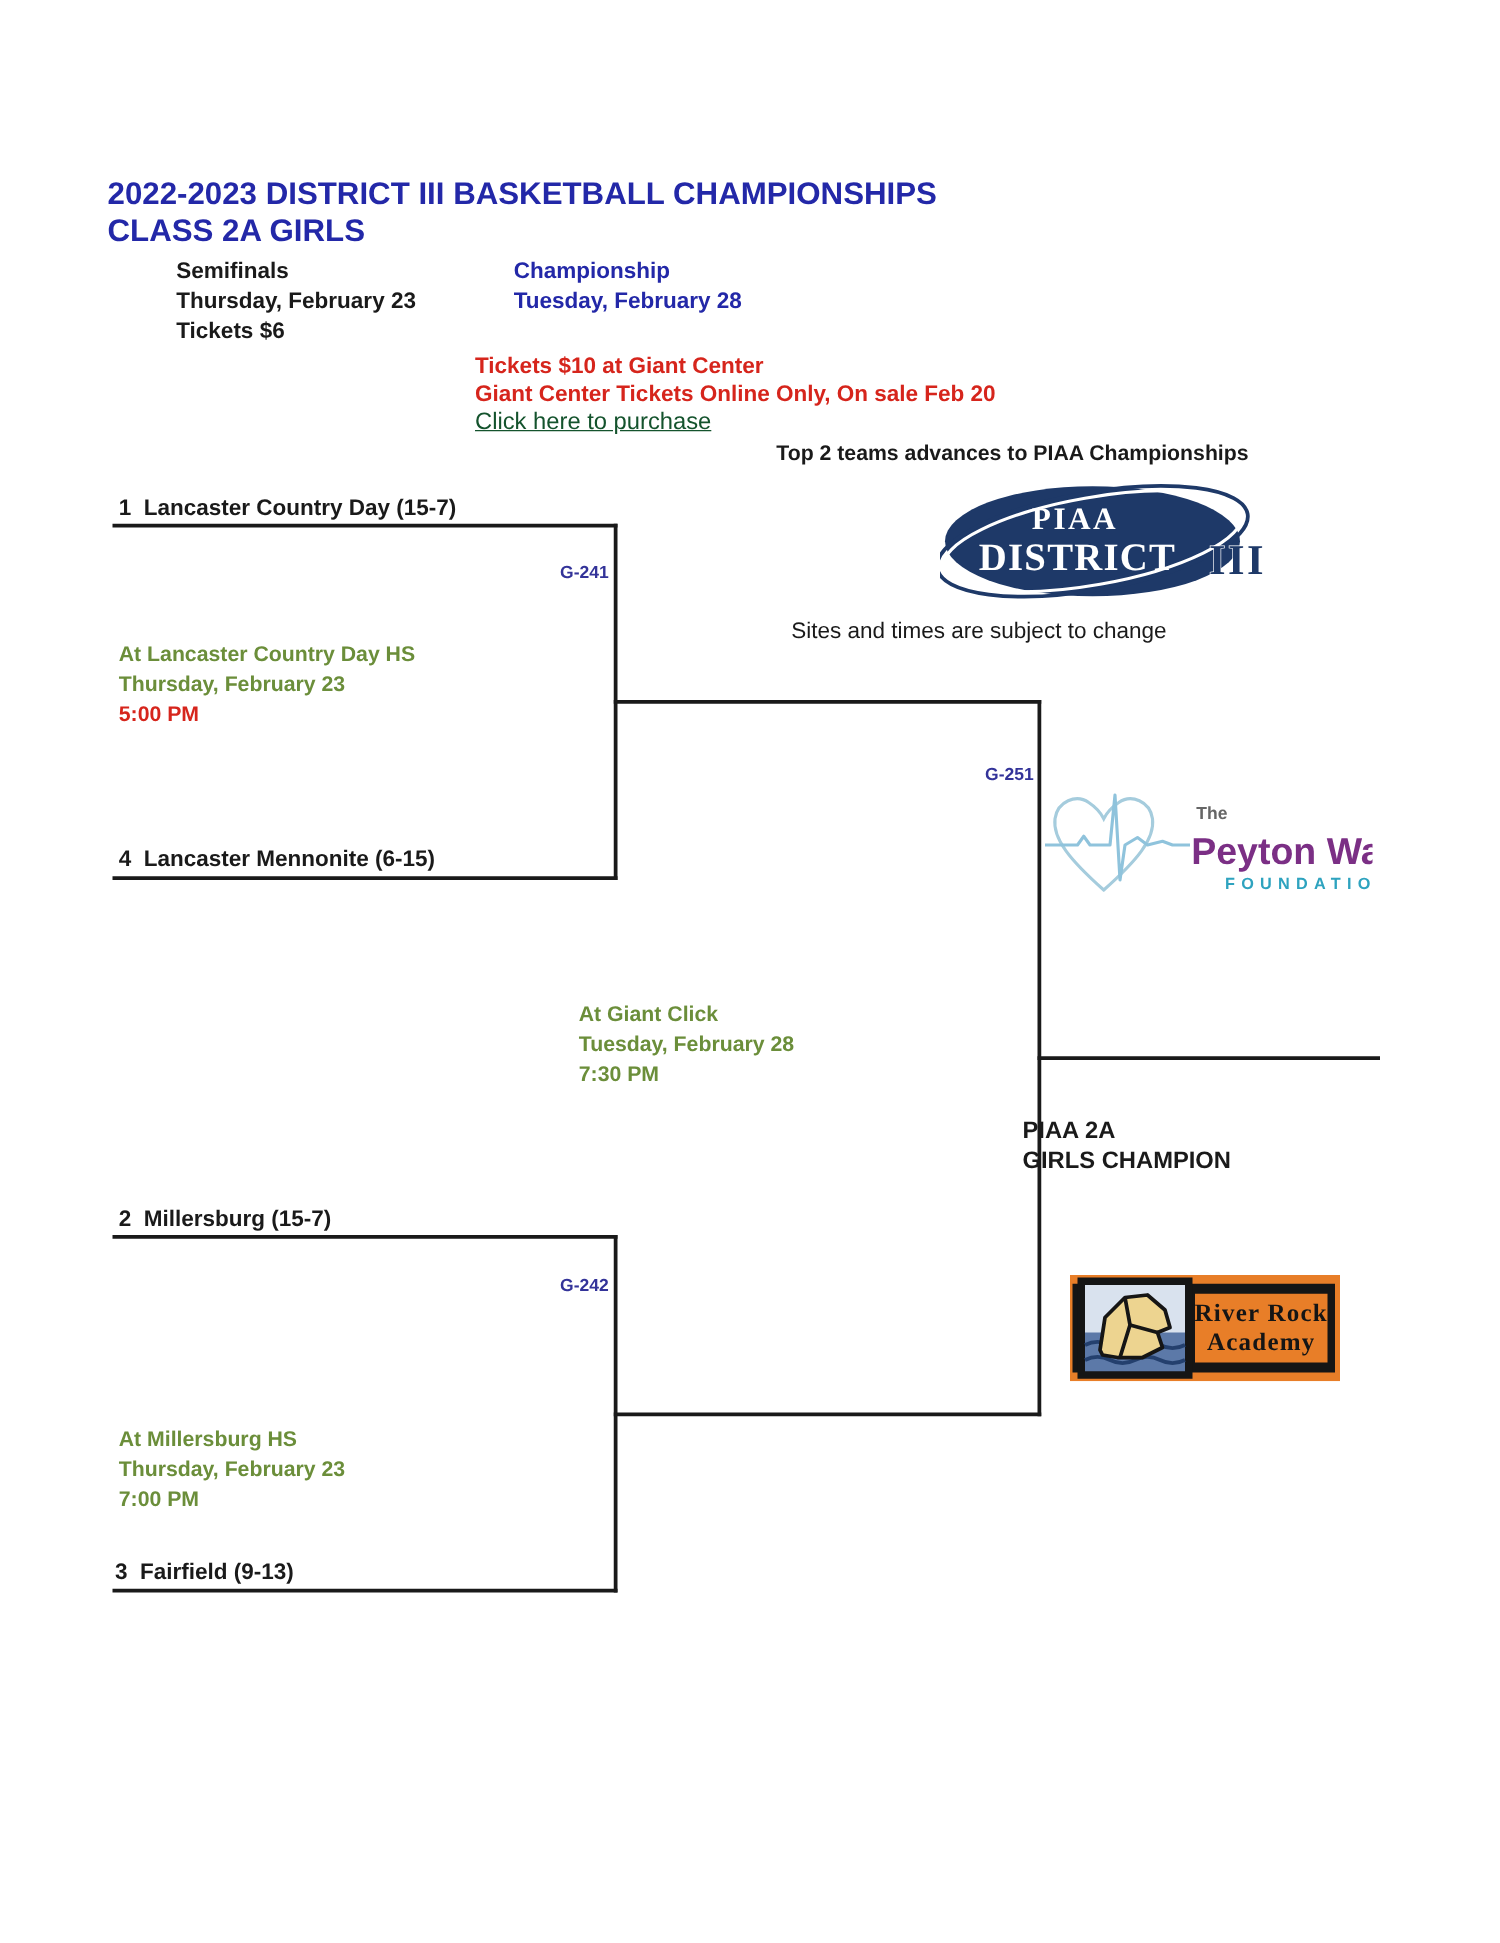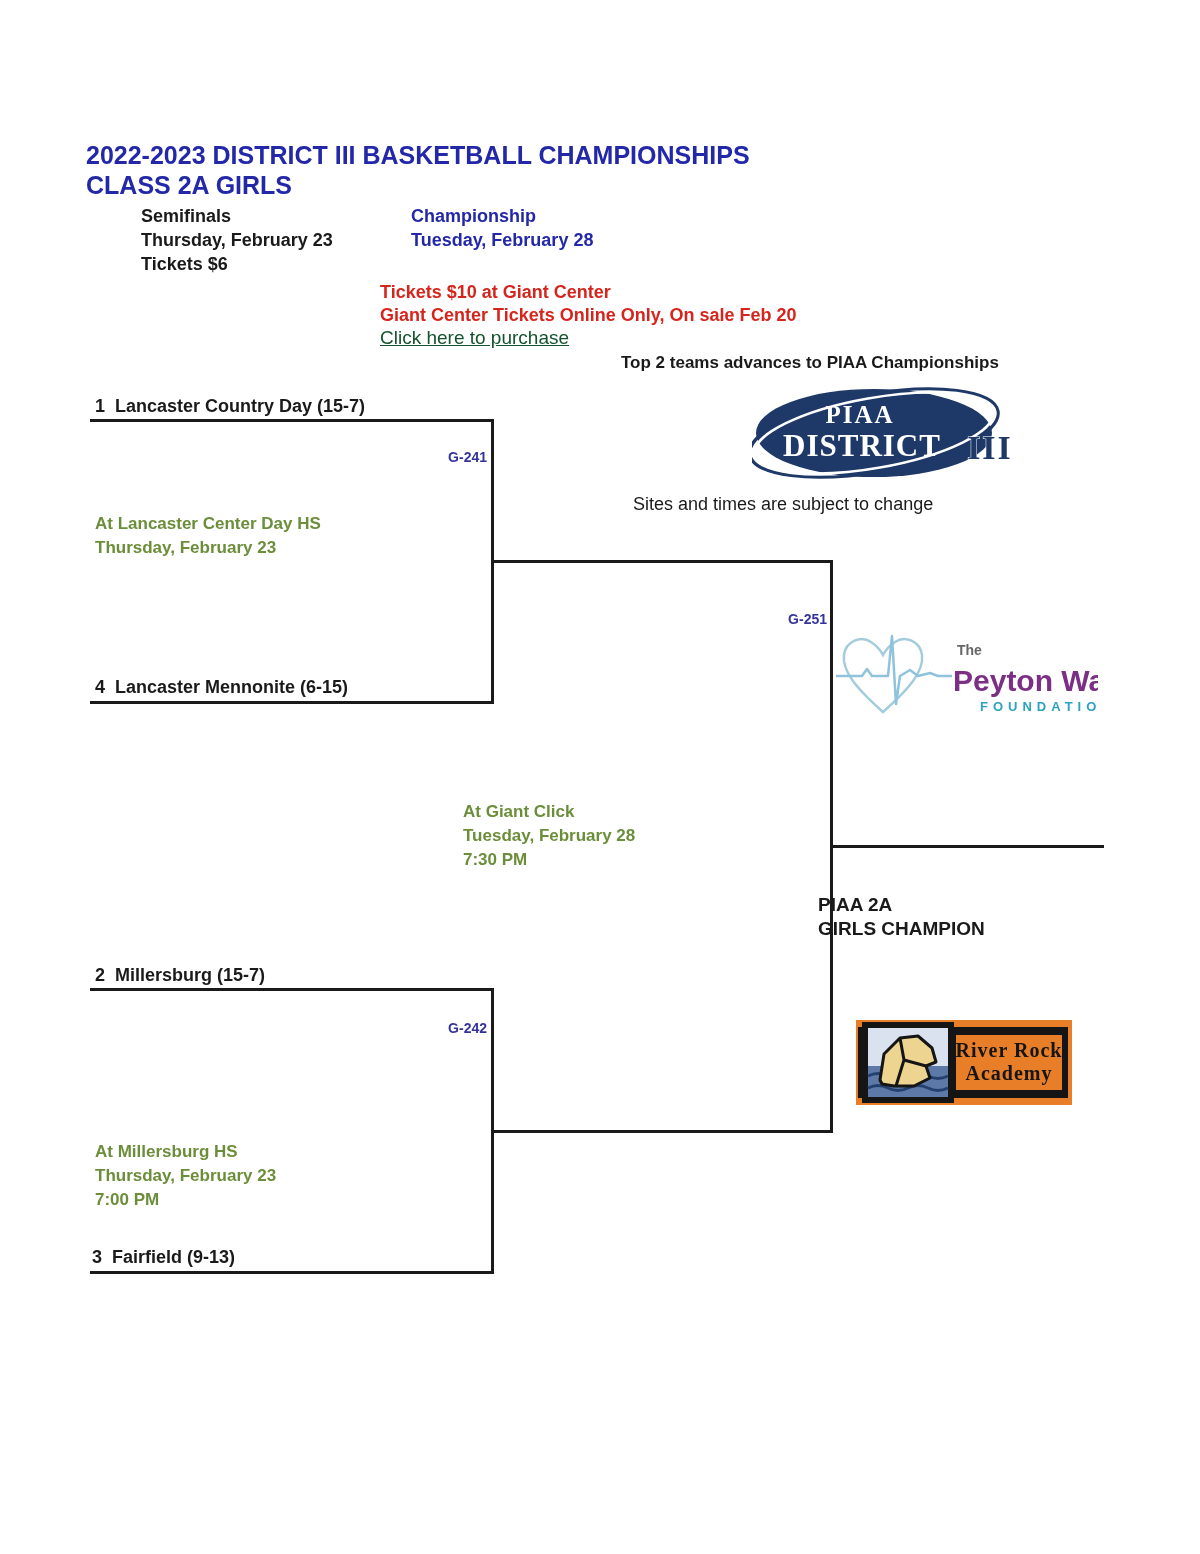--- a/index.html
+++ b/index.html
@@ -81,22 +81,23 @@
   <div class="abs ctr team" style="left:95px;top:396px;width:400px;">1  Lancaster Country Day (15-7)</div>
   <div class="abs ctr team" style="left:95px;top:677px;width:400px;">4  Lancaster Mennonite (6-15)</div>
   <div class="abs ctr team" style="left:95px;top:965px;width:400px;">2  Millersburg (15-7)</div>
   <div class="abs ctr team" style="left:92px;top:1247px;width:400px;">3  Fairfield (9-13)</div>
 
   <div class="abs gid" style="left:287px;top:449px;width:200px;">G-241</div>
   <div class="abs gid" style="left:287px;top:1020px;width:200px;">G-242</div>
   <div class="abs gid" style="left:627px;top:611px;width:200px;">G-251</div>
 
   <div class="abs ctr ginfo" style="left:95px;top:512px;width:400px;">
-    <div>At Lancaster Center Day HS</div>
+    <div>At Lancaster Country Day HS</div>
     <div>Thursday, February 23</div>
+    <div class="time-red">5:00 PM</div>
   </div>
 
   <div class="abs ctr ginfo" style="left:95px;top:1140px;width:400px;">
     <div>At Millersburg HS</div>
     <div>Thursday, February 23</div>
     <div>7:00 PM</div>
   </div>
 
   <div class="abs ctr ginfo" style="left:463px;top:800px;width:400px;">
     <div>At Giant Click</div>

